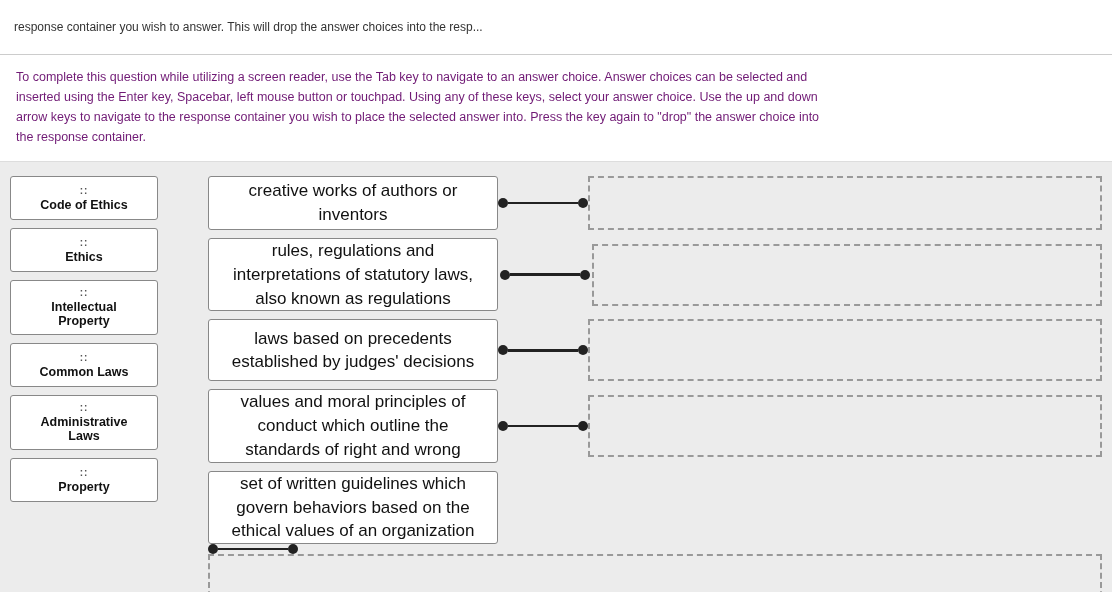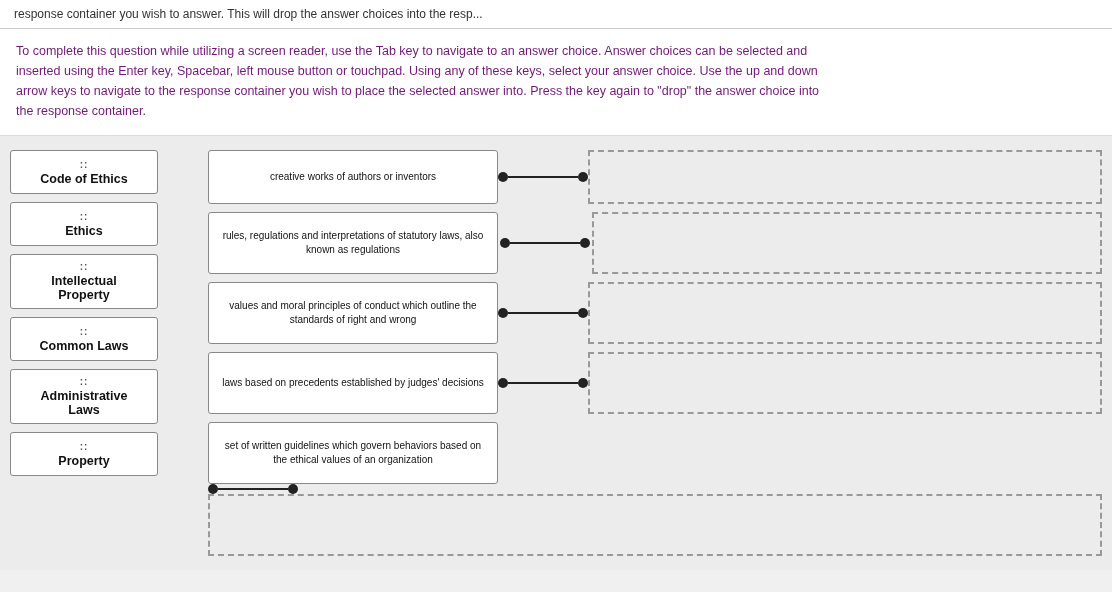--- a/index.html
+++ b/index.html
@@ -8,21 +8,21 @@
       background: #f0f0f0;
       font-size: 13px;
       color: #111;
       width: 1112px;
       min-height: 592px;
     }
 
     .top-bar {
       background: #fff;
       border-bottom: 1px solid #ccc;
-      padding: 7px 14px;
+      padding: 20px 14px;
       font-size: 12px;
       color: #333;
     }
 
     .instructions {
       background: #fff;
       padding: 12px 16px 14px;
       font-size: 12.5px;
       line-height: 1.6;
       color: #701a75;
@@ -69,21 +69,21 @@
       letter-spacing: 1px;
       margin-bottom: 2px;
     }
 
     .answer-box {
       background: #fff;
       border: 1.5px solid #888;
       border-radius: 3px;
       padding: 0 12px;
       text-align: center;
-      font-size: 10px;
+      font-size: 17px;
       min-height: 54px;
       display: flex;
       align-items: center;
       justify-content: center;
       line-height: 1.4;
       position: relative;
     }
 
     .dot-left {
       width: 10px;
@@ -187,42 +187,42 @@
       <div style="display:flex;align-items:center;width:90px;">
         <div class="dot-left"></div>
         <div class="connector-line"></div>
         <div class="dot-right"></div>
       </div>
       <div class="drop-target" style="flex:1;min-height:62px;"></div>
     </div>
 
     <div style="display:flex; align-items:center; gap:0;">
       <div class="answer-box" style="width:290px;min-height:62px;">
+        <span>laws based on precedents established by judges' decisions</span>
+      </div>
+      <div style="display:flex;align-items:center;width:90px;">
+        <div class="dot-left"></div>
+        <div class="connector-line"></div>
+        <div class="dot-right"></div>
+      </div>
+      <div class="drop-target" style="flex:1;min-height:62px;"></div>
+    </div>
+
+    <div style="display:flex; align-items:center; gap:0;">
+      <div class="answer-box" style="width:290px;min-height:62px;">
         <span>values and moral principles of conduct which outline the standards of right and wrong</span>
       </div>
       <div style="display:flex;align-items:center;width:90px;">
         <div class="dot-left"></div>
         <div class="connector-line"></div>
         <div class="dot-right"></div>
       </div>
       <div class="drop-target" style="flex:1;min-height:62px;"></div>
     </div>
 
-    <div style="display:flex; align-items:center; gap:0;">
-      <div class="answer-box" style="width:290px;min-height:62px;">
-        <span>laws based on precedents established by judges' decisions</span>
-      </div>
-      <div style="display:flex;align-items:center;width:90px;">
-        <div class="dot-left"></div>
-        <div class="connector-line"></div>
-        <div class="dot-right"></div>
-      </div>
-      <div class="drop-target" style="flex:1;min-height:62px;"></div>
-    </div>
-
     <div style="display:flex; gap:0;flex-direction:column;">
       <div class="answer-box" style="width:290px;min-height:62px;">
         <span>set of written guidelines which govern behaviors based on the ethical values of an organization</span>
       </div>
       <div style="display:flex;align-items:center;width:90px;">
         <div class="dot-left"></div>
         <div class="connector-line"></div>
         <div class="dot-right"></div>
       </div>
       <div class="drop-target" style="flex:1;min-height:62px;"></div>

